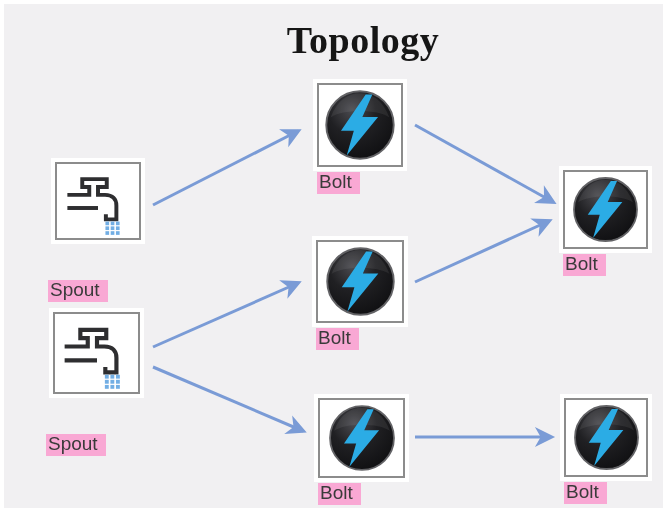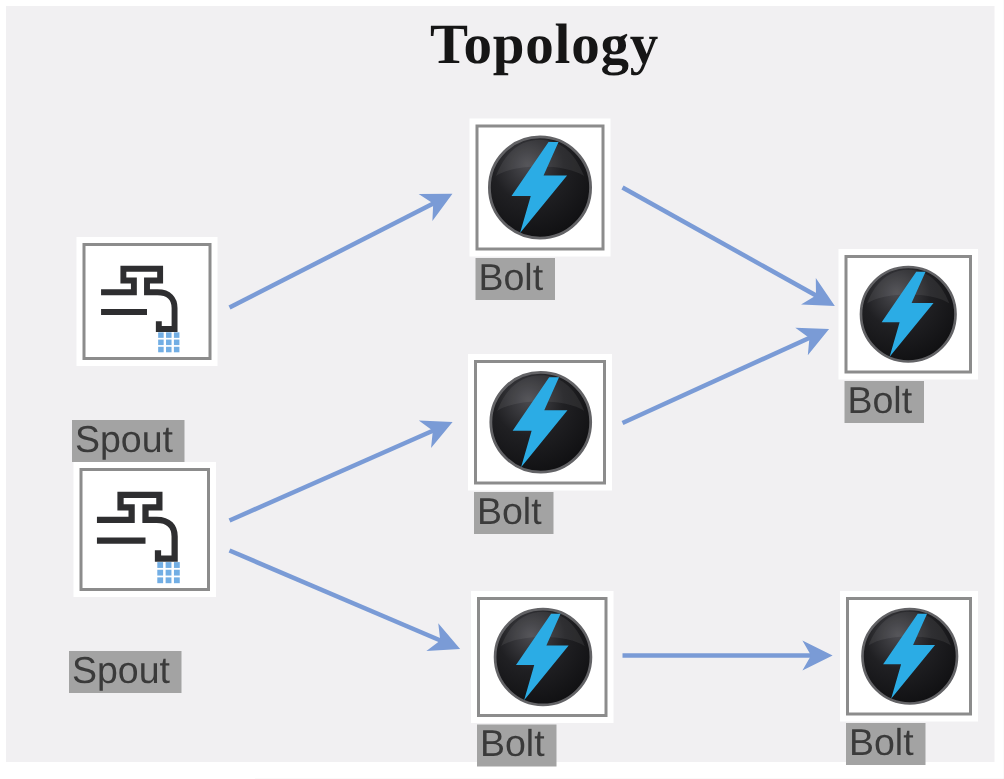--- a/index.html
+++ b/index.html
@@ -15,21 +15,21 @@
     background: #ffffff;
   }
   .panel {
     position: absolute;
     left: 4px; top: 4px;
     width: 659px; height: 504px;
     background: #f1f0f2;
   }
   .title {
     position: absolute;
-    left: 363px; top: 8px;
+    left: 363px; top: 18px;
     transform: translateX(-50%);
     margin: 0;
     font-family: "Liberation Serif", serif;
     font-weight: 700;
     font-size: 38px;
     color: #161616;
     letter-spacing: 0.5px;
     white-space: nowrap;
   }
   .edges {
@@ -43,24 +43,24 @@
     background: #ffffff;
     border: 2px solid #8c8c8c;
     box-sizing: border-box;
     display: flex;
     align-items: center;
     justify-content: center;
     box-shadow: 0 0 0 4px #ffffff;
   }
   .nodelabel {
     display: inline-block;
-    background: #a3a3a3;
+    background: #f9a8d4;
     margin-top: 5px;
     padding: 0 8px 2px 2px;
-    font-size: 25px;
+    font-size: 19px;
     line-height: 1.05;
     color: #3a3a3a;
   }
   .nodelabel.spout { margin-left: -7px; margin-top: 40px; }
   .nodelabel.bolt  { margin-left: 0px; }
 </style>
 </head>
 <body>
 
 <div class="page">

